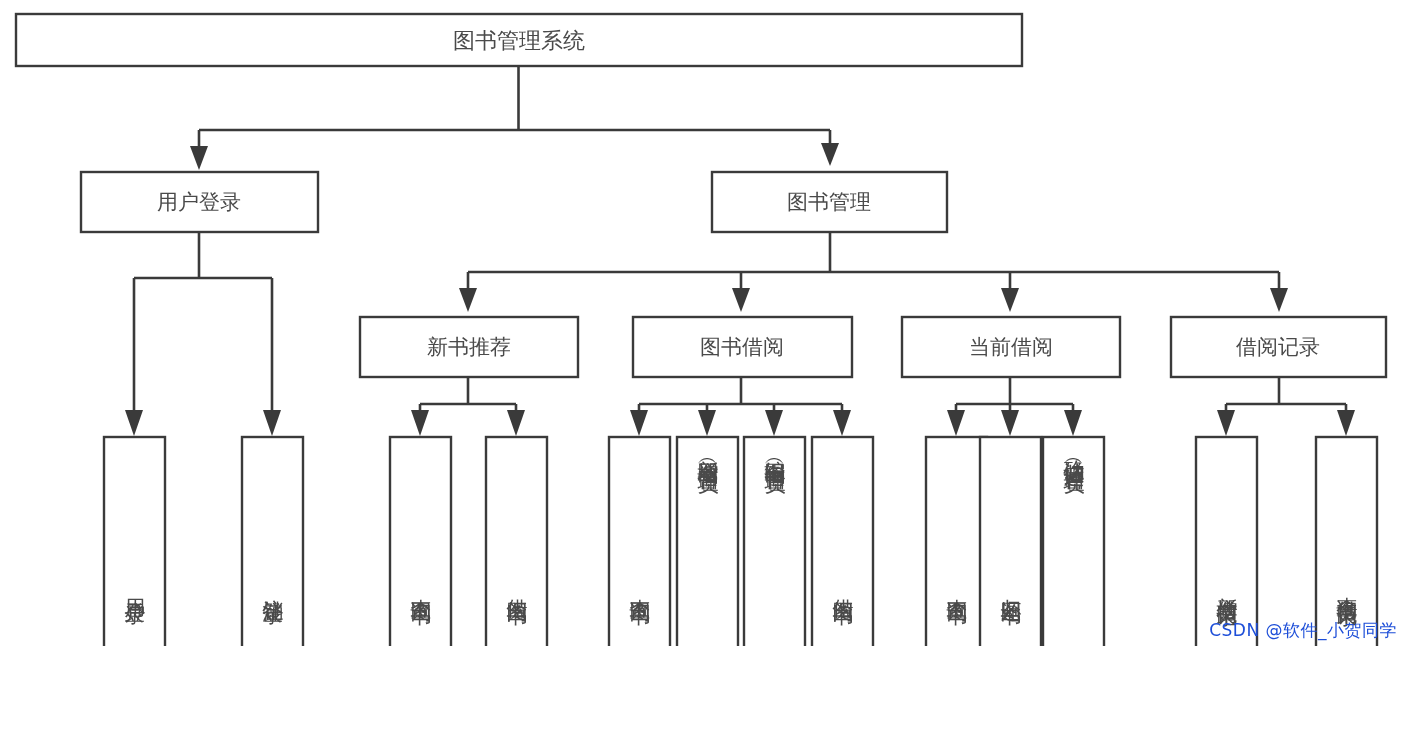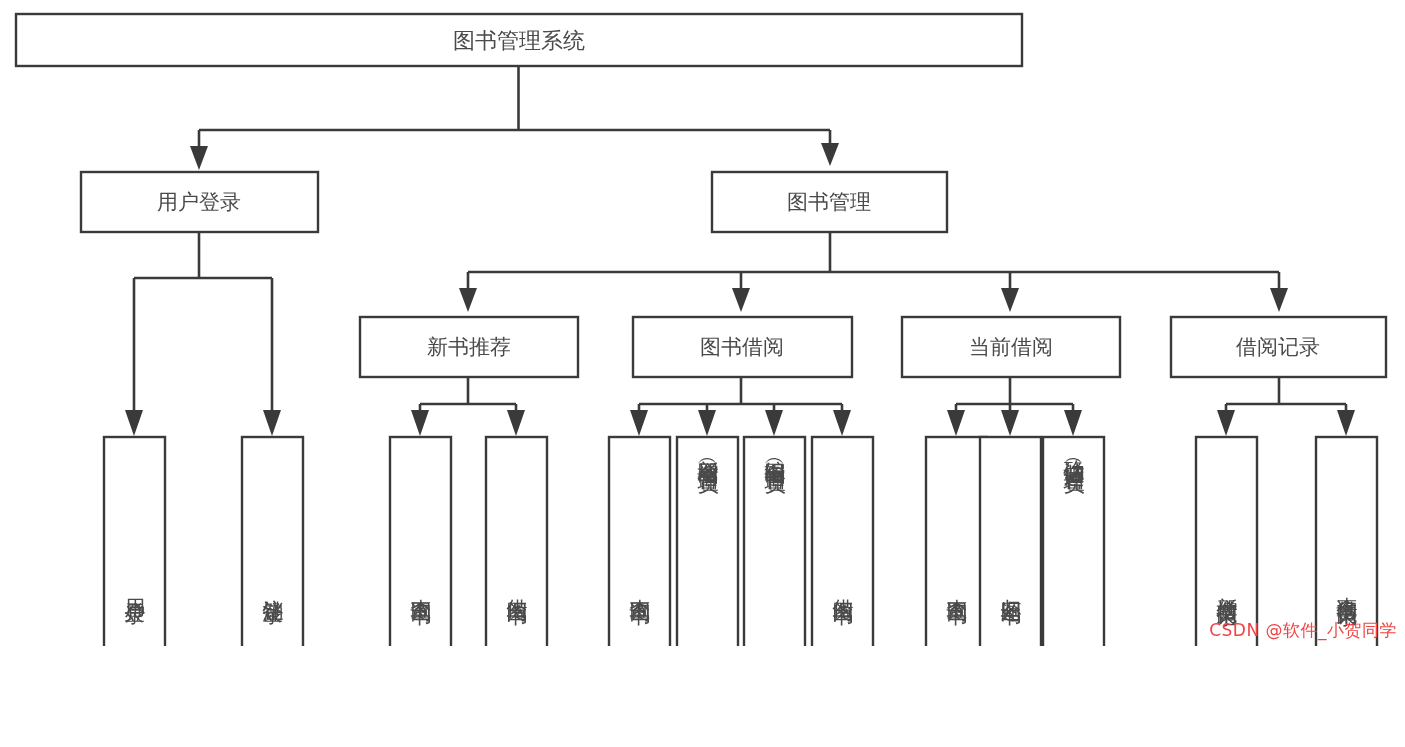--- a/index.html
+++ b/index.html
@@ -74,21 +74,21 @@
     color: #4a4a4a;
     white-space: nowrap;
     text-align: center;
   }
   .watermark {
     position: absolute;
     right: 8px;
     bottom: 4px;
     font-family: "DejaVu Sans", "Liberation Sans", sans-serif;
     font-size: 17px;
-    color: #ef4444;
+    color: #1d4ed8;
     letter-spacing: 0.5px;
     white-space: nowrap;
   }
 </style>
 </head>
 <body>
 
 <div id="diagram-root">
 
   <svg id="flow" viewBox="0 0 1405 747">

